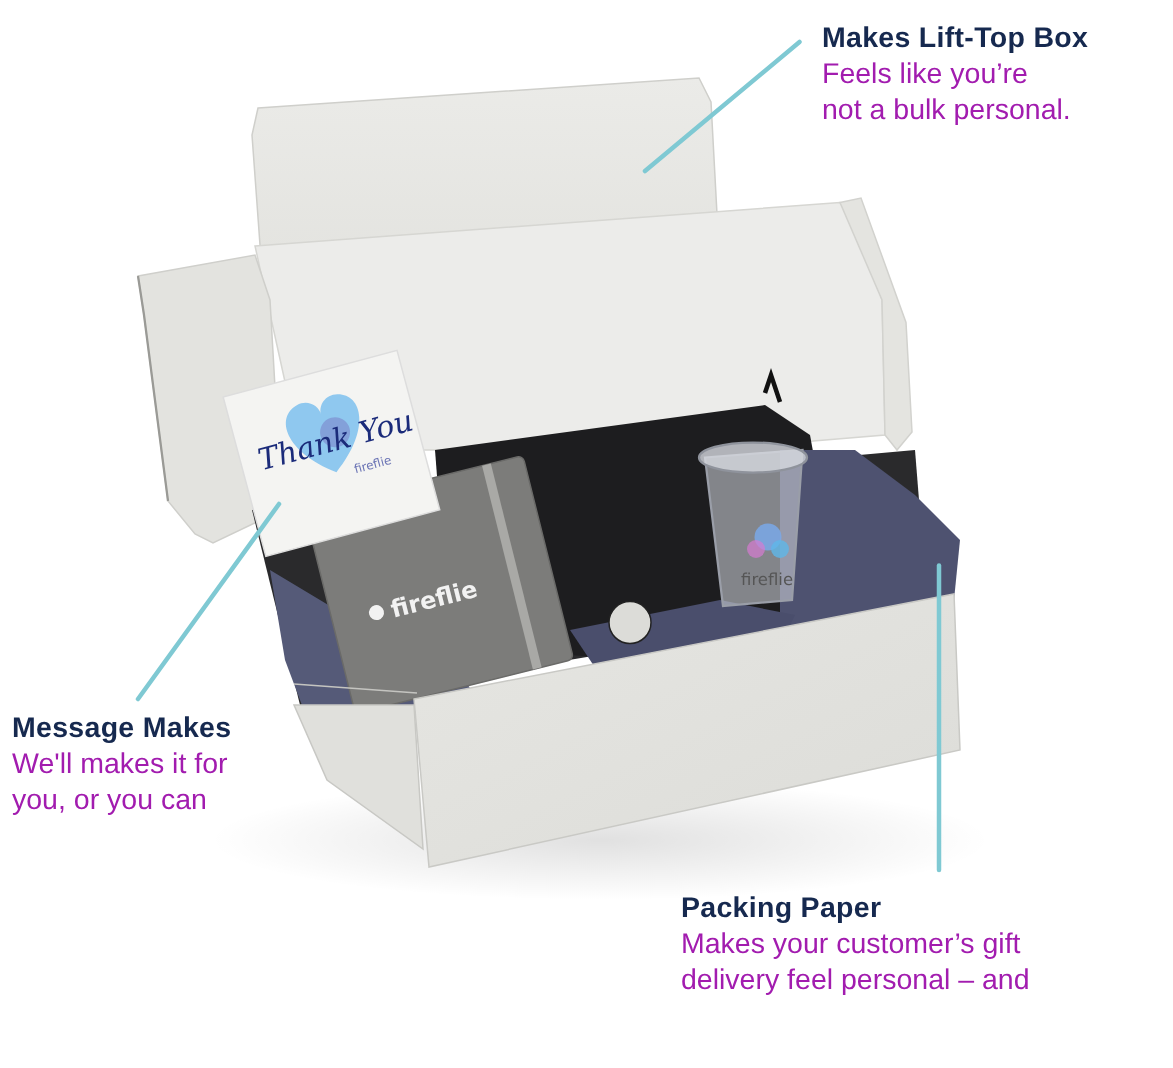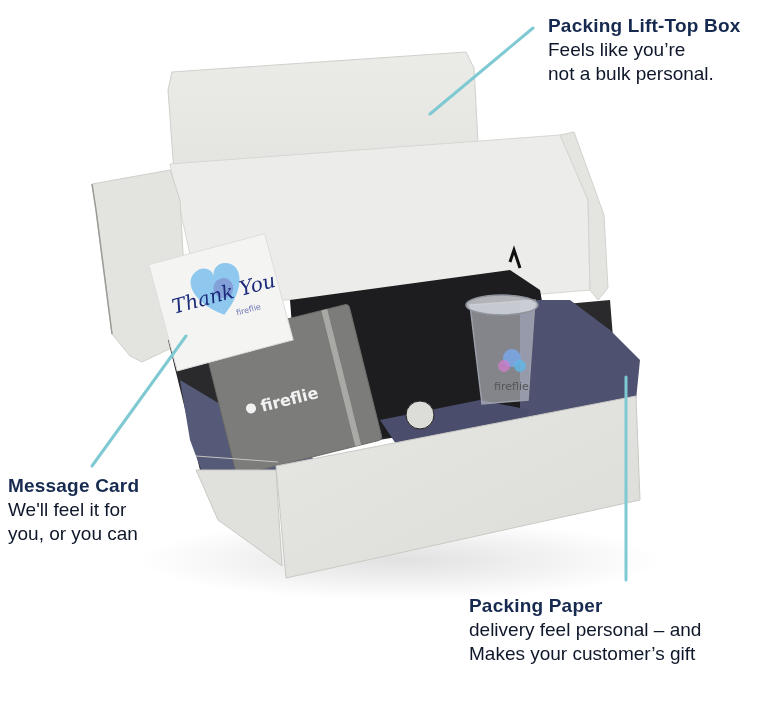--- a/index.html
+++ b/index.html
@@ -1,23 +1,23 @@
 <!DOCTYPE html>
 <html><head>
 <meta charset="utf-8">
 <style>
   html,body{margin:0;padding:0;background:#ffffff;}
   body{width:782px;height:712px;position:relative;overflow:hidden;font-family:"Liberation Sans","DejaVu Sans",sans-serif;}
   .scene{position:absolute;left:0;top:0;width:782px;height:712px;}
   .callout{position:absolute;color:#1a1a1a;}
   .callout .title{font-weight:700;color:#16294f;font-size:19px;line-height:24px;letter-spacing:0.2px;}
-  .callout .desc{font-size:19px;line-height:24px;color:#0f172a;}
+  .callout .desc{font-size:19px;line-height:24px;color:#a21caf;}
   #c-box{left:548px;top:14px;}
   #c-card{left:8px;top:474px;}
-  #c-paper{left:454px;top:594px;margin-left:15px;}
+  #c-paper{left:454px;top:594px;}
   .fireflie-text{font-family:"DejaVu Sans",sans-serif;font-weight:700;}
 </style>
 </head>
 <body>
 
 <svg class="scene" width="782" height="712" viewBox="0 0 782 712" xmlns="http://www.w3.org/2000/svg">
   <defs>
     <linearGradient id="lidGrad" x1="0" y1="0" x2="0" y2="1">
       <stop offset="0" stop-color="#ebebe8"></stop>
       <stop offset="1" stop-color="#e2e2de"></stop>
@@ -82,28 +82,28 @@
 
   <path d="M276 466 L636 396 L640 500 L286 578 Z" fill="url(#frontGrad)" stroke="#c9c9c5" stroke-width="1"></path>
   <path d="M196 456 L278 462" stroke="#c4c4c0" fill="none"></path>
 
   <line x1="430" y1="114" x2="533" y2="28" stroke="#7fc9d3" stroke-width="3" stroke-linecap="round"></line>
   <line x1="92" y1="466" x2="186" y2="336" stroke="#7fc9d3" stroke-width="3" stroke-linecap="round"></line>
   <line x1="626" y1="377" x2="626" y2="580" stroke="#7fc9d3" stroke-width="3" stroke-linecap="round"></line>
 </svg>
 
 <div class="callout" id="c-box">
-  <div class="title">Packing Lift-Top Box</div>
+  <div class="title">Makes Lift-Top Box</div>
   <div class="desc">Feels like you’re</div>
   <div class="desc">not a bulk personal.</div>
 </div>
 
 <div class="callout" id="c-card">
-  <div class="title">Message Card</div>
-  <div class="desc">We'll feel it for</div>
+  <div class="title">Message Makes</div>
+  <div class="desc">We'll makes it for</div>
   <div class="desc">you, or you can</div>
 </div>
 
 <div class="callout" id="c-paper">
   <div class="title">Packing Paper</div>
+  <div class="desc">Makes your customer’s gift</div>
   <div class="desc">delivery feel personal – and</div>
-  <div class="desc">Makes your customer’s gift</div>
 </div>
 
 </body></html>

